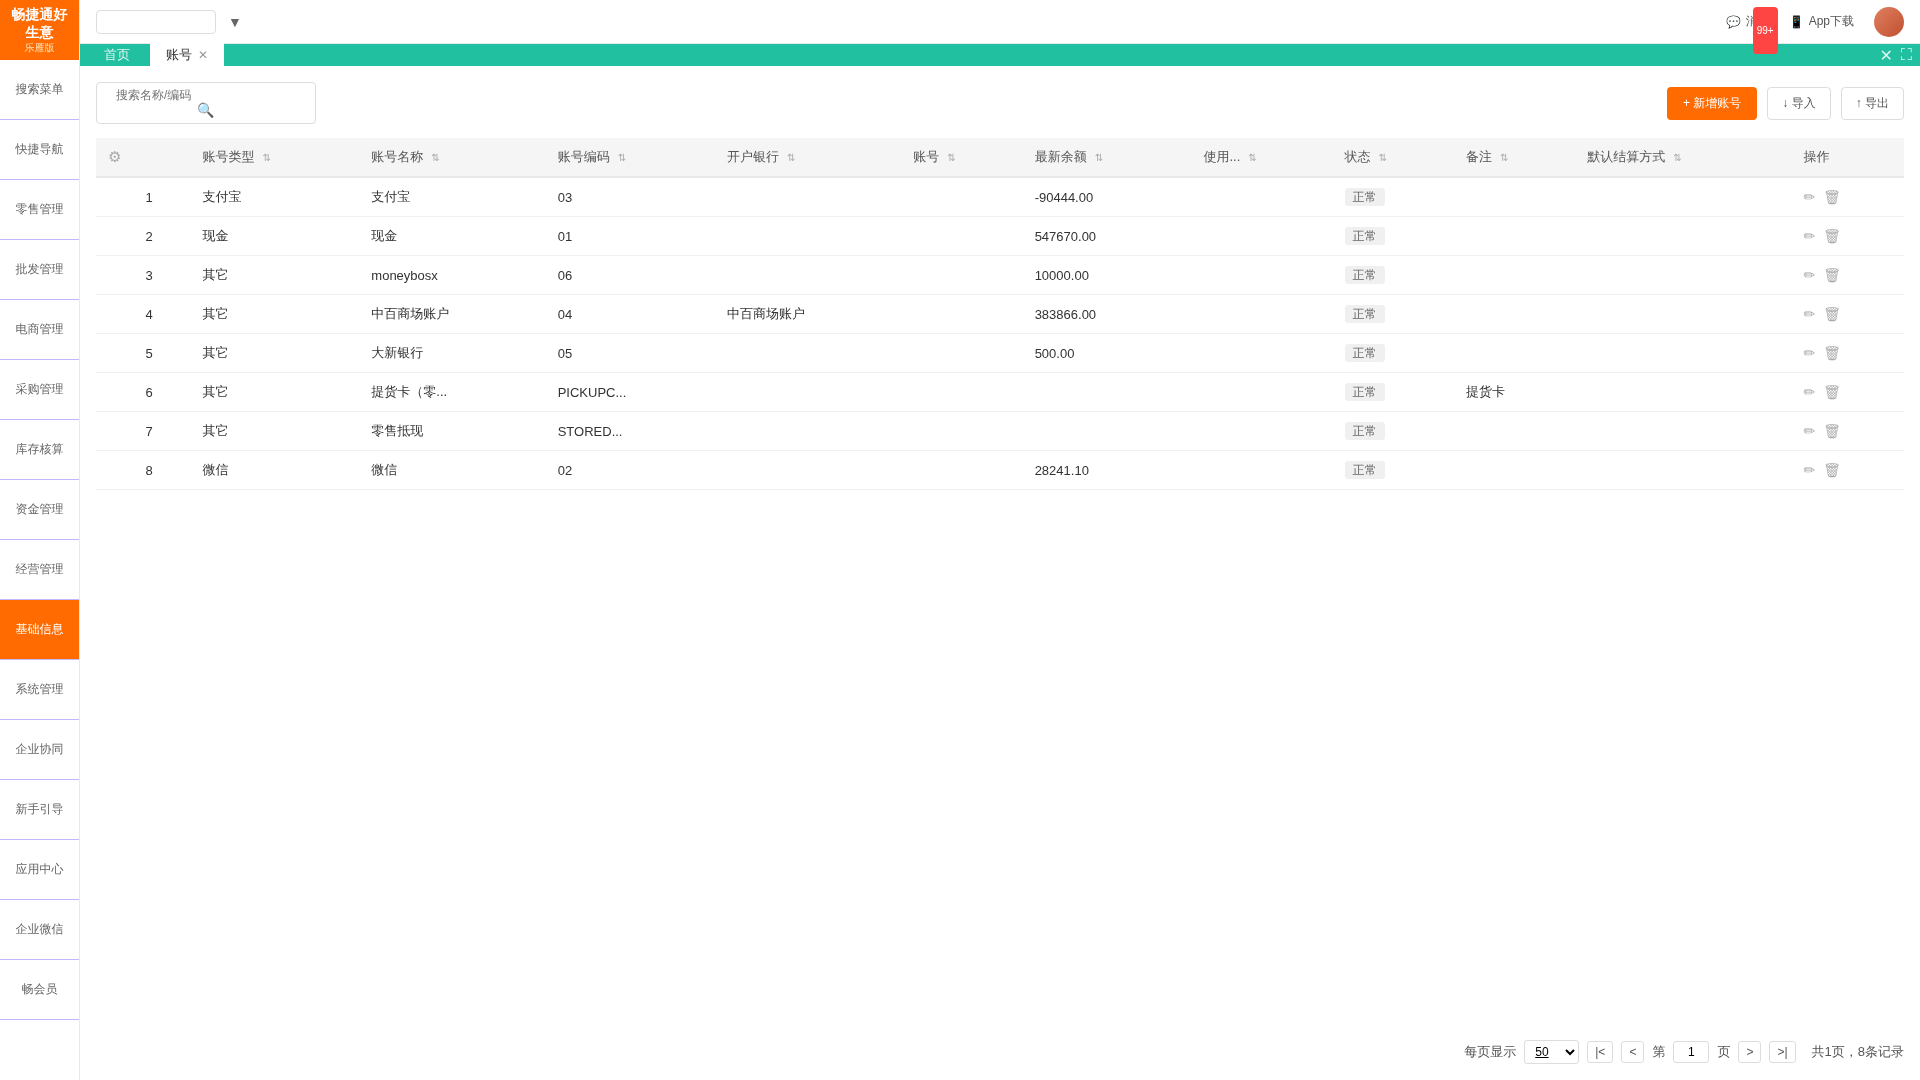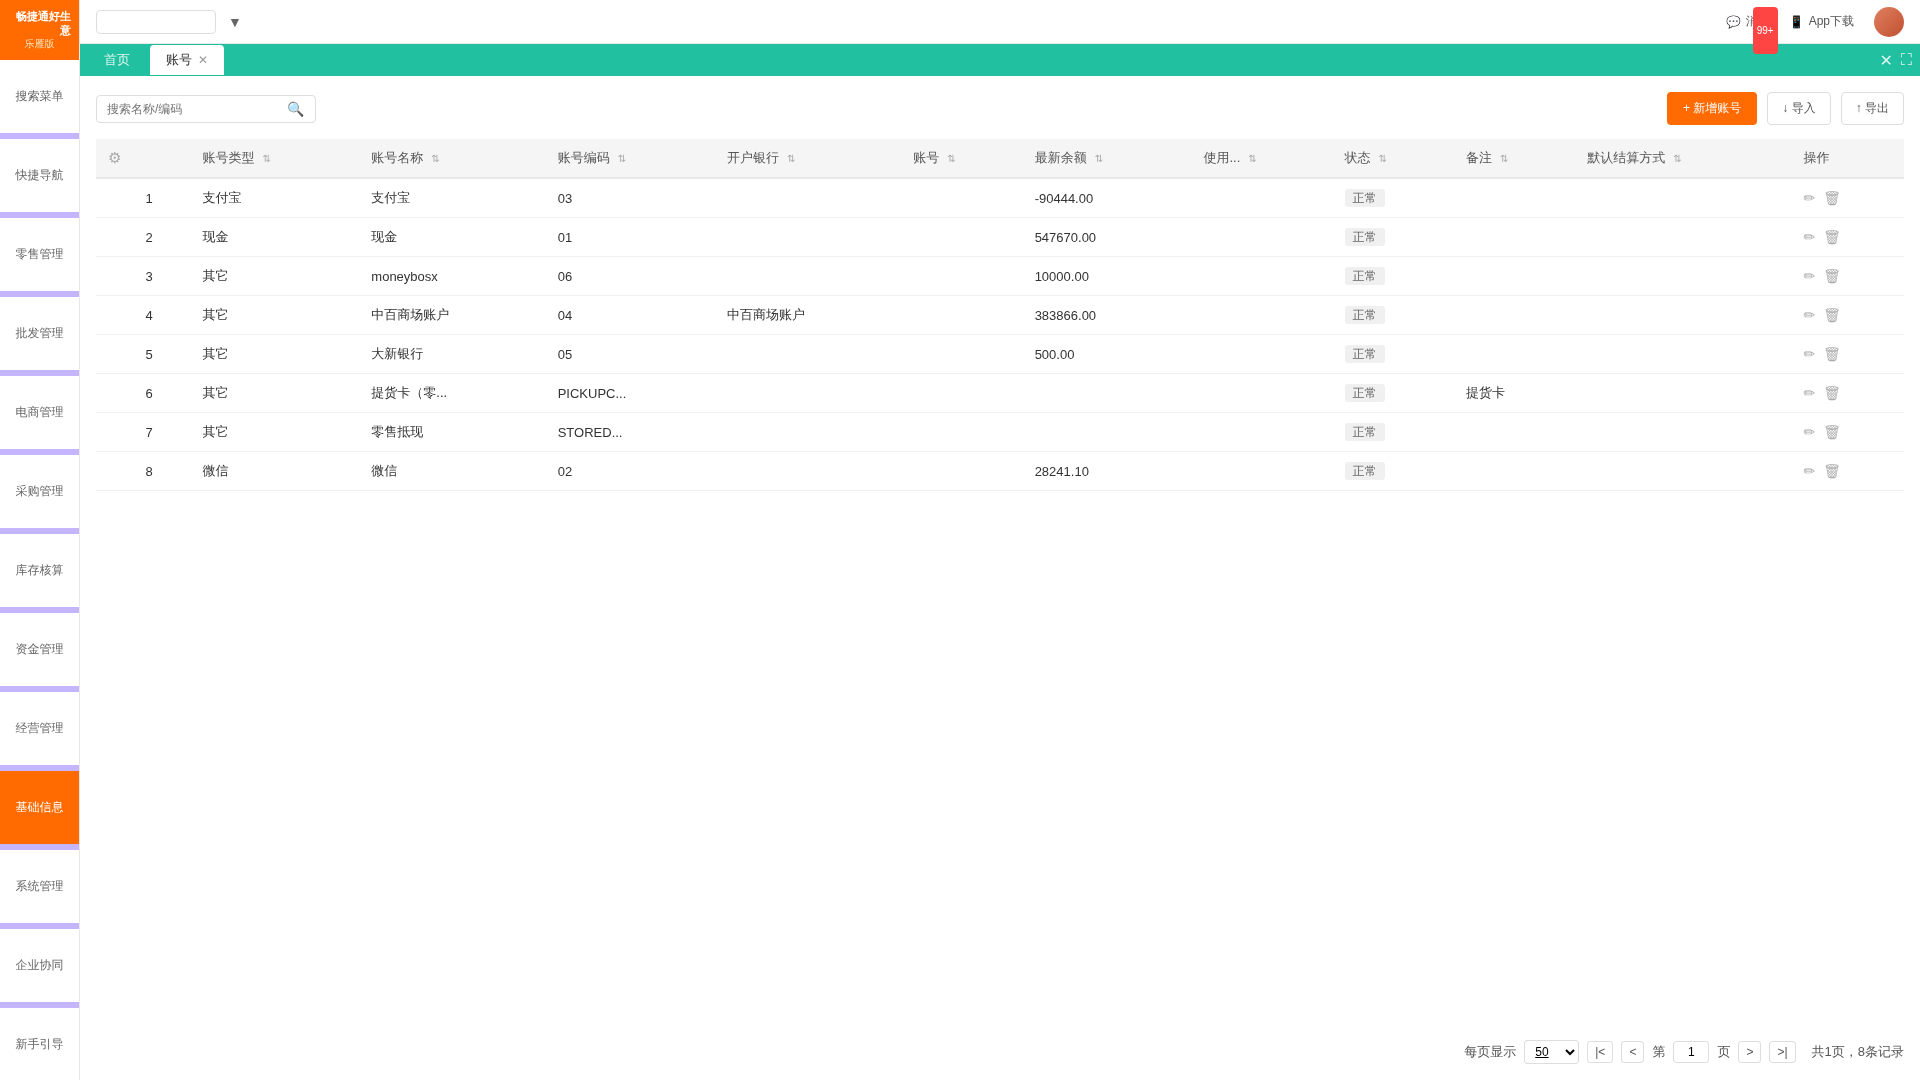--- a/index.html
+++ b/index.html
@@ -18,36 +18,36 @@
       background: #ff6b00;
       padding: 10px 8px;
       display: flex;
       flex-direction: column;
       align-items: center;
       justify-content: center;
       height: 60px;
     }
     .sidebar-logo-text {
       color: #fff;
-      font-size: 11px;
+      font-size: 14px;
       font-weight: bold;
-      text-align: right;
+      text-align: center;
       line-height: 1.3;
     }
     .sidebar-logo-sub {
       color: #ffe0b2;
       font-size: 10px;
     }
     .sidebar-item {
-      padding: 28px 8px;
+      padding: 21px 8px;
       text-align: center;
       cursor: pointer;
       color: #666;
       font-size: 12px;
-      border-bottom: 6px solid #c4b5fd;
+      border-bottom: 1px solid #c4b5fd;
     }
     .sidebar-item.active { background: #ff6b00; color: #fff; }
 
     
     .main {
       flex: 1;
       display: flex;
       flex-direction: column;
       overflow: hidden;
     }
@@ -116,21 +116,21 @@
     .avatar {
       width: 30px;
       height: 30px;
       border-radius: 50%;
       background: #ccc;
       overflow: hidden;
     }
 
     
     .tab-bar {
-      height: 32px;
+      height: 22px;
       background: #20c0a0;
       display: flex;
       align-items: center;
       padding: 0 8px;
       flex-shrink: 0;
       gap: 4px;
     }
     .tab-item {
       padding: 6px 16px;
       border-radius: 4px 4px 0 0;
@@ -179,20 +179,21 @@
       justify-content: space-between;
       margin-bottom: 14px;
     }
     .search-wrap {
       display: flex;
       align-items: center;
       border: 1px solid #ddd;
       border-radius: 4px;
       padding: 5px 10px;
       width: 220px;
+      flex-direction: column;
     }
     .search-wrap input {
       border: none;
       outline: none;
       font-size: 12px;
       color: #999;
       width: 180px;
       background: transparent;
     }
     .search-icon { color: #aaa; font-size: 14px; cursor: pointer; }

